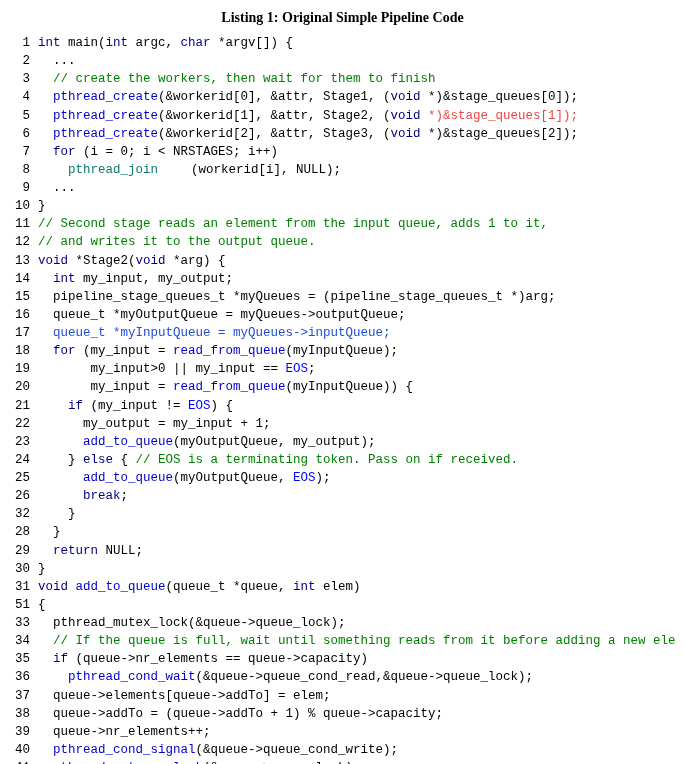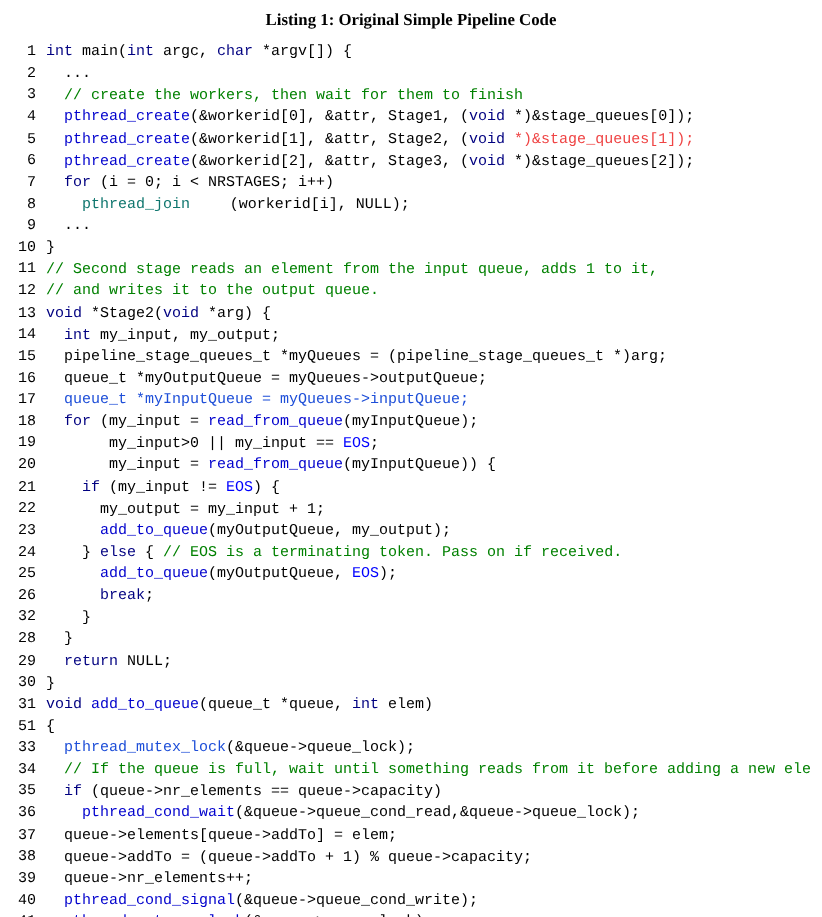--- a/index.html
+++ b/index.html
@@ -138,21 +138,21 @@
       <span class="code-line"><span style="color: rgb(0, 0, 0);">    } </span><span style="color: rgb(0, 0, 128); font-weight: normal;">else</span><span style="color: rgb(0, 0, 0);"> { </span><span style="color: rgb(0, 128, 0);">// EOS is a terminating token. Pass on if received.</span></span>
       <span class="code-line"><span style="color: rgb(0, 0, 205);">      add_to_queue</span><span style="color: rgb(0, 0, 0);">(myOutputQueue, </span><span style="color: rgb(0, 0, 255);">EOS</span><span style="color: rgb(0, 0, 0);">);</span></span>
       <span class="code-line"><span style="color: rgb(0, 0, 0);">      </span><span style="color: rgb(0, 0, 128); font-weight: normal;">break</span><span style="color: rgb(0, 0, 0);">;</span></span>
       <span class="code-line"><span style="color: rgb(0, 0, 0);">    }</span></span>
       <span class="code-line"><span style="color: rgb(0, 0, 0);">  }</span></span>
       <span class="code-line"><span style="color: rgb(0, 0, 0);">  </span><span style="color: rgb(0, 0, 128); font-weight: normal;">return</span><span style="color: rgb(0, 0, 0);"> NULL;</span></span>
       <span class="code-line"><span style="color: rgb(0, 0, 0);">}</span></span>
       <span class="code-line"><span style="color: rgb(0, 0, 0);"></span></span>
       <span class="code-line"><span style="color: rgb(0, 0, 128); font-weight: normal;">void</span><span style="color: rgb(0, 0, 0);"> </span><span style="color: rgb(0, 0, 205);">add_to_queue</span><span style="color: rgb(0, 0, 0);">(queue_t *queue, </span><span style="color: rgb(0, 0, 128); font-weight: normal;">int</span><span style="color: rgb(0, 0, 0);"> elem)</span></span>
       <span class="code-line"><span style="color: rgb(0, 0, 0);">{</span></span>
-      <span class="code-line"><span style="color: #1d4ed8;">  pthread_mutex_lock</span><span style="color: rgb(0, 0, 0);">(&amp;queue-&gt;queue_lock);</span></span>
+      <span class="code-line"><span style="color: #000000;">  pthread_mutex_lock</span><span style="color: rgb(0, 0, 0);">(&amp;queue-&gt;queue_lock);</span></span>
       <span class="code-line"><span style="color: rgb(0, 128, 0);">  // If the queue is full, wait until something reads from it before adding a new element</span></span>
       <span class="code-line"><span style="color: rgb(0, 0, 0);">  </span><span style="color: rgb(0, 0, 128); font-weight: normal;">if</span><span style="color: rgb(0, 0, 0);"> (queue-&gt;nr_elements == queue-&gt;capacity)</span></span>
       <span class="code-line"><span style="color: rgb(0, 0, 205);">    pthread_cond_wait</span><span style="color: rgb(0, 0, 0);">(&amp;queue-&gt;queue_cond_read,&amp;queue-&gt;queue_lock);</span></span>
       <span class="code-line"><span style="color: rgb(0, 0, 0);">  queue-&gt;elements[queue-&gt;addTo] = elem;</span></span>
       <span class="code-line"><span style="color: rgb(0, 0, 0);">  queue-&gt;addTo = (queue-&gt;addTo + 1) % queue-&gt;capacity;</span></span>
       <span class="code-line"><span style="color: rgb(0, 0, 0);">  queue-&gt;nr_elements++;</span></span>
       <span class="code-line"><span style="color: rgb(0, 0, 205);">  pthread_cond_signal</span><span style="color: rgb(0, 0, 0); text-align: center;">(&amp;queue-&gt;queue_cond_write);</span></span>
       <span class="code-line"><span style="color: rgb(0, 0, 205);">  pthread_mutex_unlock</span><span style="color: rgb(0, 0, 0);">(&amp;queue-&gt;queue_lock);</span></span>
     </div>
 </div>

